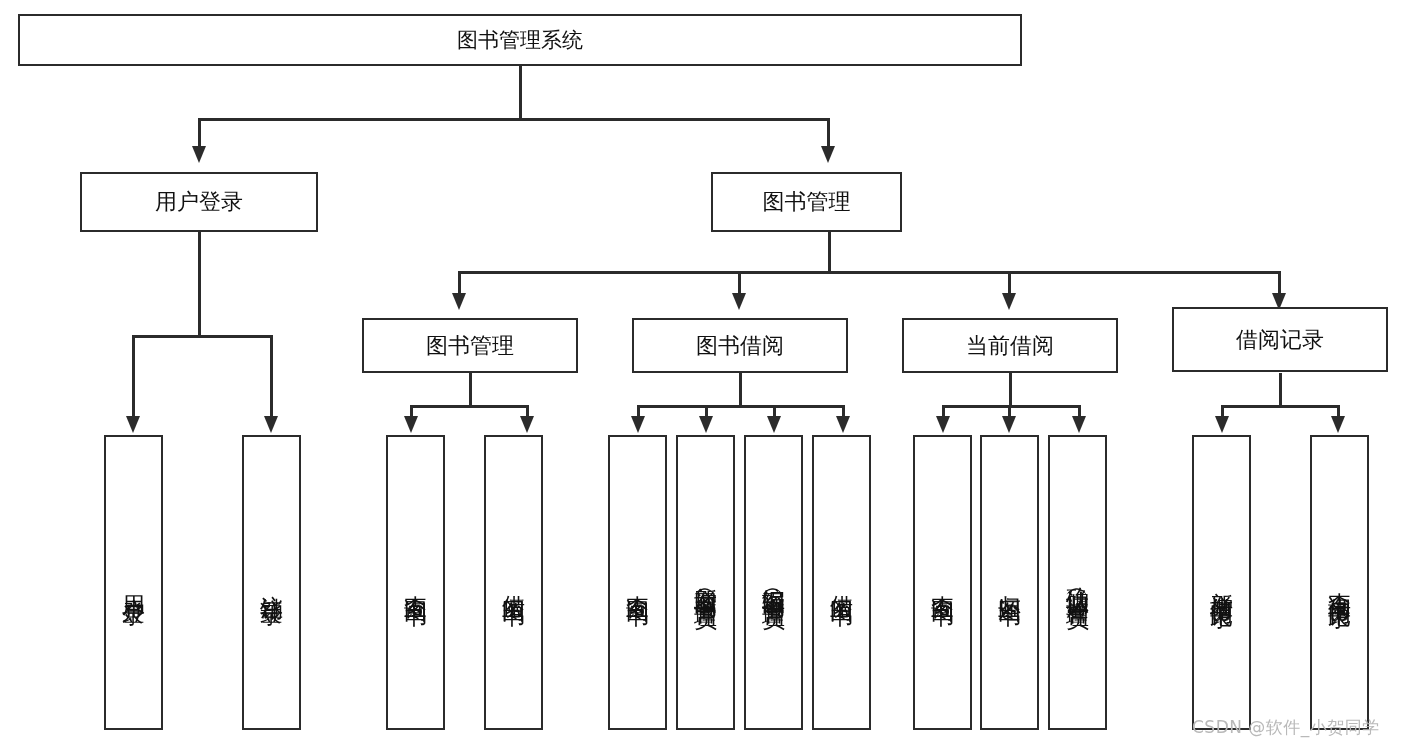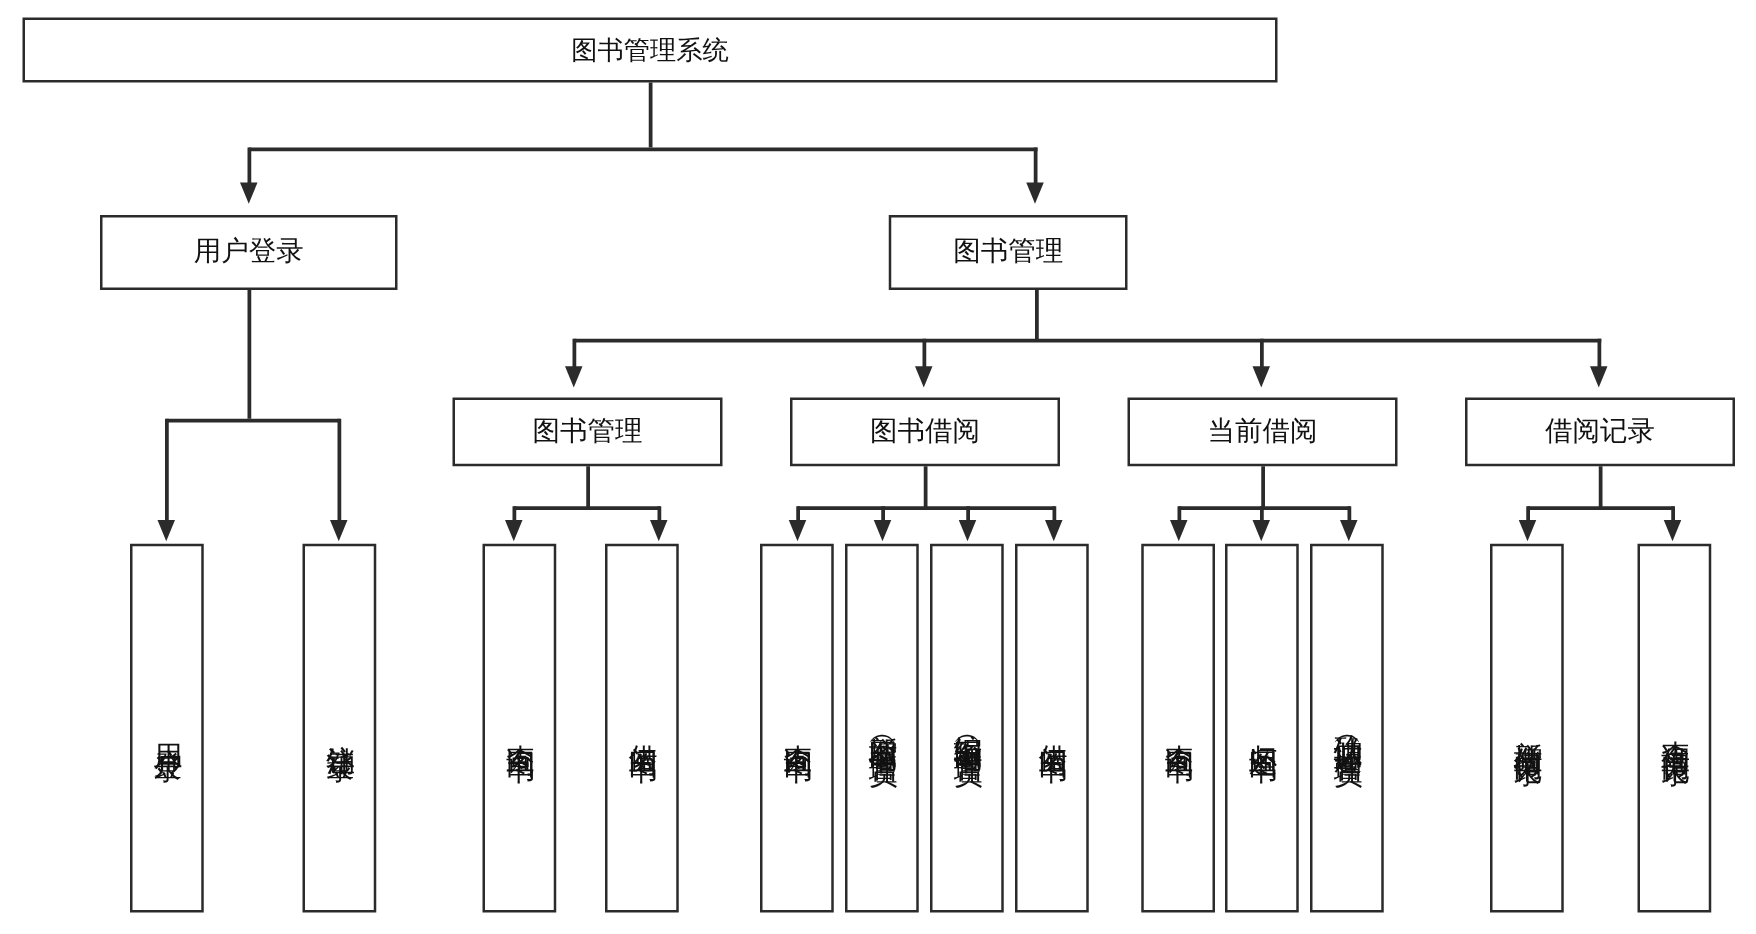--- a/index.html
+++ b/index.html
@@ -127,21 +127,21 @@
 
   <div class="node horiz" style="left:362px;top:318px;width:216px;height:55px;">
     <span class="txt">图书管理</span>
   </div>
   <div class="node horiz" style="left:632px;top:318px;width:216px;height:55px;">
     <span class="txt">图书借阅</span>
   </div>
   <div class="node horiz" style="left:902px;top:318px;width:216px;height:55px;">
     <span class="txt">当前借阅</span>
   </div>
-  <div class="node horiz" style="left:1172px;top:318px;width:216px;height:55px;">
+  <div class="node horiz" style="left:1172px;top:307px;width:216px;height:65px;">
     <span class="txt">借阅记录</span>
   </div>
 
   <div class="ln v" style="left:469px;top:373px;height:34px;"></div>
   <div class="ln h" style="left:411px;top:405px;width:117px;"></div>
   <div class="ln v" style="left:410px;top:405px;height:13px;"></div>
   <div class="ln v" style="left:526px;top:405px;height:13px;"></div>
   <div class="arrow" style="left:404px;top:416px;"></div>
   <div class="arrow" style="left:520px;top:416px;"></div>
 
@@ -202,14 +202,15 @@
   <div class="arrow" style="left:1215px;top:416px;"></div>
   <div class="arrow" style="left:1331px;top:416px;"></div>
 
   <div class="node vert" style="left:1192px;top:435px;width:59px;height:295px;">
     <span class="txt">新增借阅记录</span>
   </div>
   <div class="node vert" style="left:1310px;top:435px;width:59px;height:295px;">
     <span class="txt">查询借阅记录</span>
   </div>
 
+  <div id="watermark" style="left:1192px;top:716px;">CSDN @软件_小贺同学</div>
 
 </div>
 
 </body></html>

